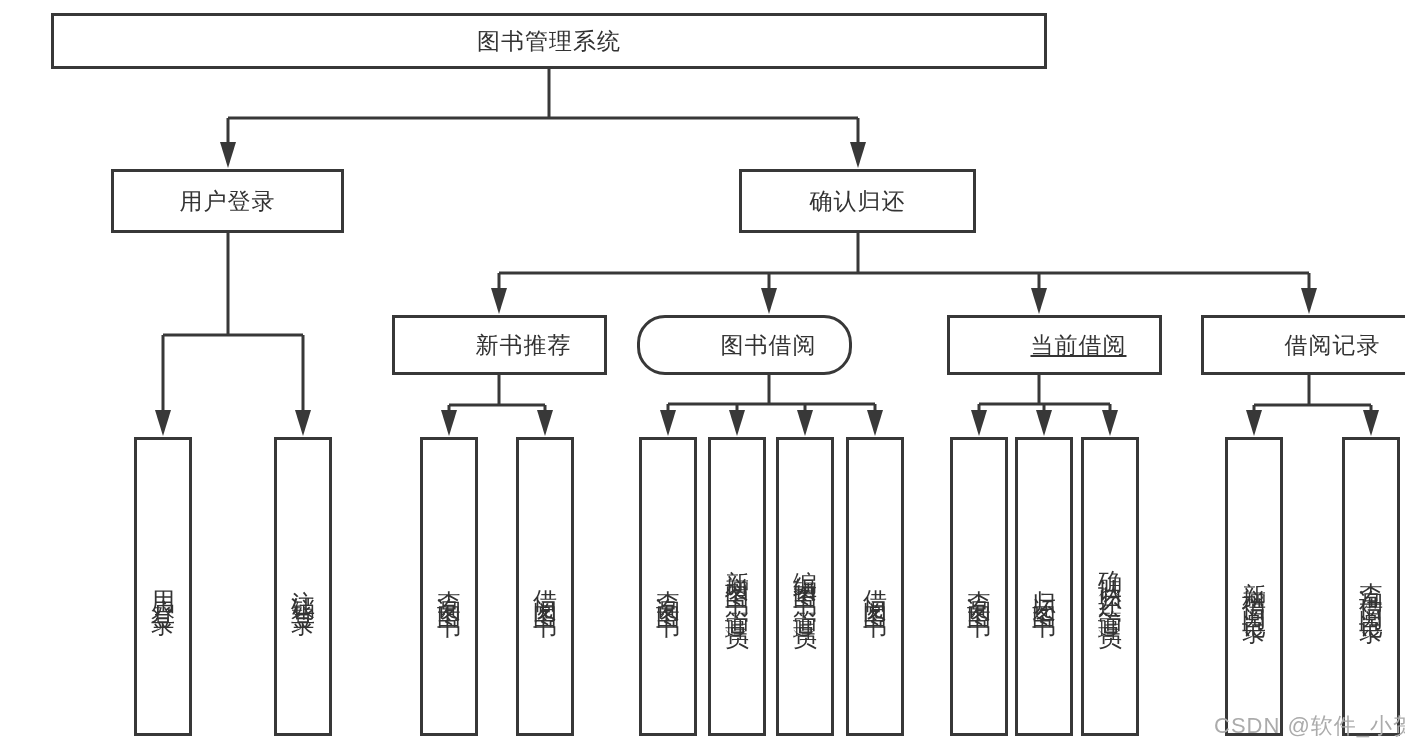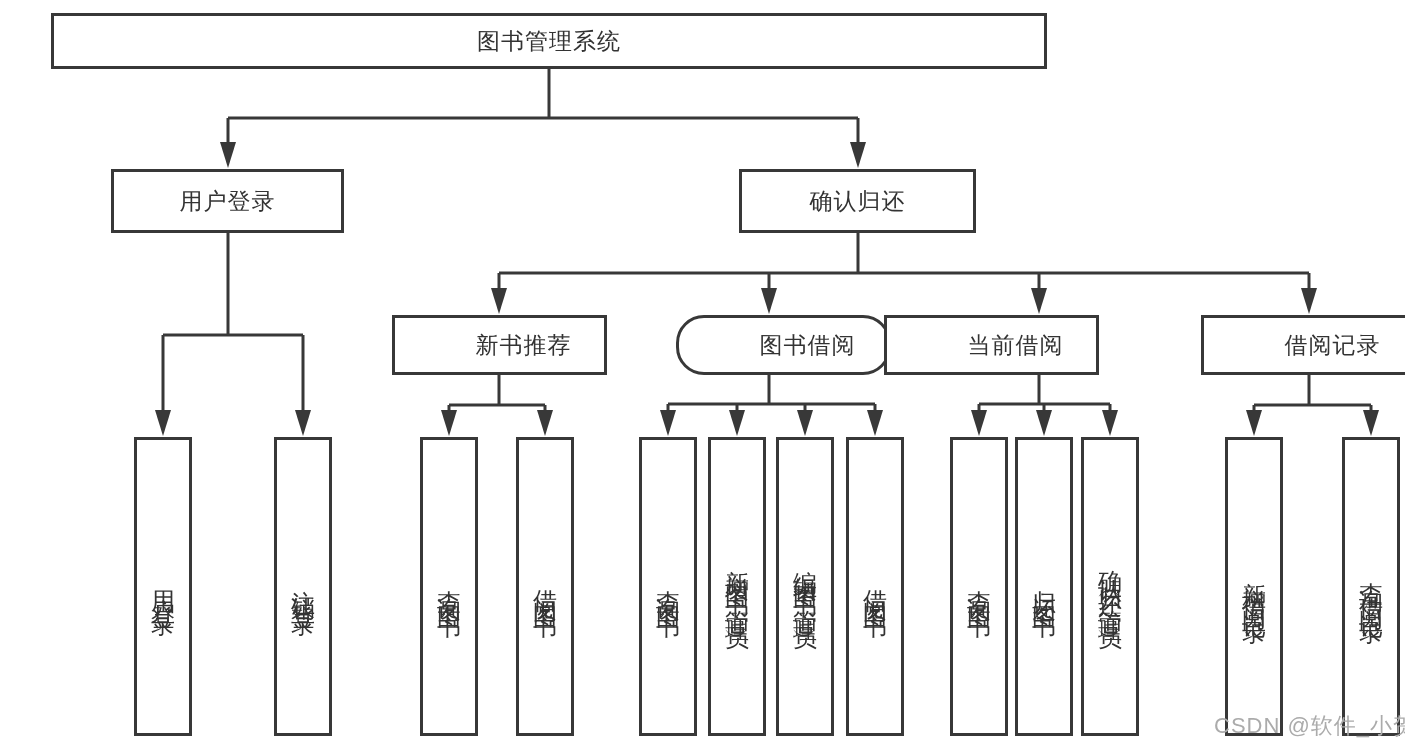--- a/index.html
+++ b/index.html
@@ -105,22 +105,22 @@
       <polygon points="1334,410 1350,410 1342,436"></polygon>
     </g>
   </svg>
 
   <div class="box h" style="left:22px; top:13px; width:996px; height:56px;">图书管理系统</div>
 
   <div class="box h lvl2" style="left:82px; width:233px;">用户登录</div>
   <div class="box h lvl2" style="left:710px; width:237px;">确认归还</div>
 
   <div class="box h lvl3" style="left:363px;">新书推荐</div>
-  <div class="box h lvl3" style="left:647px;border-radius:28px;">图书借阅</div>
-  <div class="box h lvl3" style="left:855px;">当前借阅</div>
+  <div class="box h lvl3" style="left:608px;border-radius:28px;">图书借阅</div>
+  <div class="box h lvl3" style="left:918px;text-decoration:underline;">当前借阅</div>
   <div class="box h lvl3" style="left:1172px;">借阅记录</div>
 
   <div class="box v leaf" style="left:105px;">用户登录</div>
   <div class="box v leaf" style="left:245px;">注销登录</div>
 
   <div class="box v leaf" style="left:391px;">查询图书</div>
   <div class="box v leaf" style="left:487px;">借阅图书</div>
 
   <div class="box v leaf" style="left:610px;">查询图书</div>
   <div class="box v leaf" style="left:679px;">新增图书（管理员）</div>

